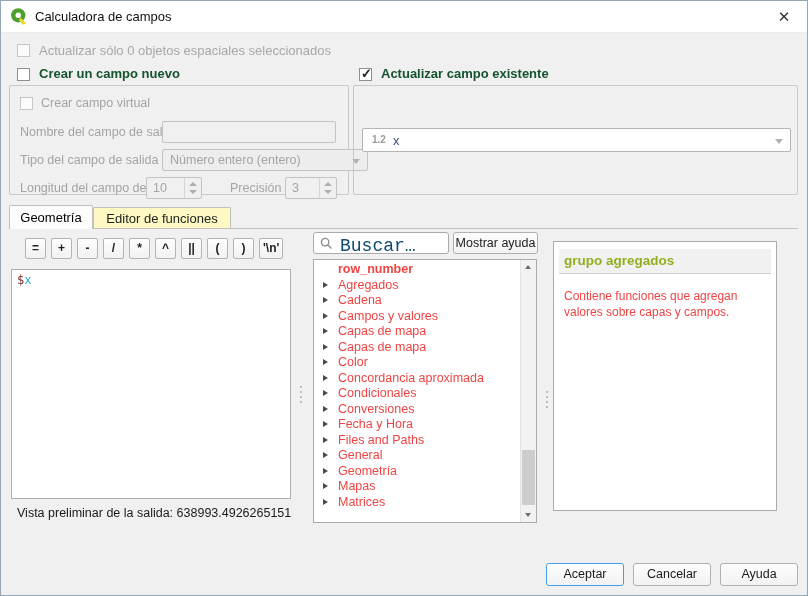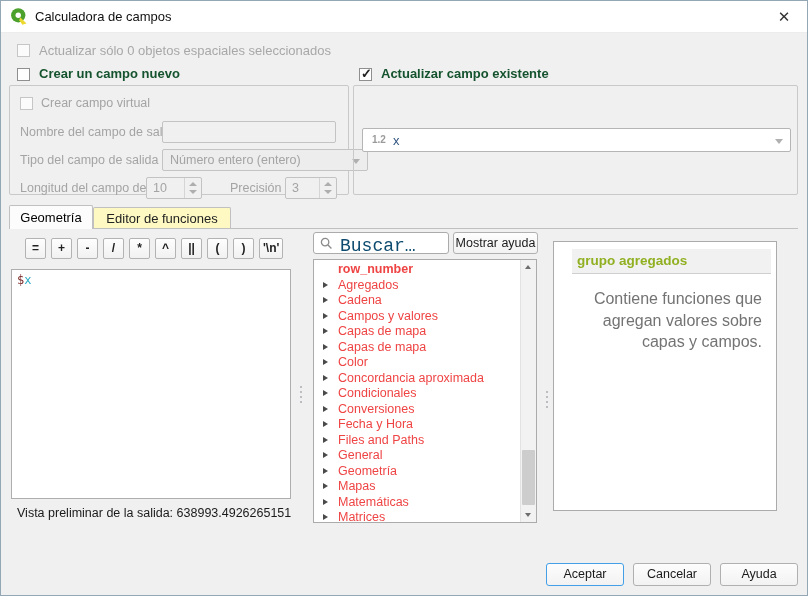--- a/index.html
+++ b/index.html
@@ -71,22 +71,22 @@
   .vscroll{position:absolute;right:0;top:0;bottom:0;width:15px;background:#f2f2f2;border-left:1px solid #e2e2e2;}
   .vscroll .sb-btn{position:absolute;left:0;width:15px;height:15px;}
   .vscroll .sb-up{top:0;}
   .vscroll .sb-dn{bottom:0;}
   .vscroll .sb-up::after{content:"";position:absolute;left:4px;top:5px;border-left:3.5px solid transparent;border-right:3.5px solid transparent;border-bottom:4px solid #6e6e6e;}
   .vscroll .sb-dn::after{content:"";position:absolute;left:4px;top:6px;border-left:3.5px solid transparent;border-right:3.5px solid transparent;border-top:4px solid #6e6e6e;}
   .vscroll .thumb{position:absolute;left:1px;width:13px;top:190px;height:55px;background:#cdcdcd;border-radius:1px;}
 
   
   .help-panel{position:absolute;left:552px;top:240px;width:224px;height:270px;background:#fff;border:1px solid #ababab;box-sizing:border-box;}
-  .help-title{position:absolute;left:5px;right:5px;top:7px;padding:4px 5px 5px 5px;background:#f1f1f1;border-bottom:1px solid #cfcfcf;font-size:13.5px;font-weight:bold;color:#90b021;margin-left:13px;}
-  .help-body{position:absolute;left:10px;right:14px;top:46px;font-size:16px;color:#737373;line-height:1.35;text-align:right;}
+  .help-title{position:absolute;left:5px;right:5px;top:7px;padding:4px 5px 5px 5px;background:#f1f1f1;border-bottom:1px solid #cfcfcf;font-size:13.5px;font-weight:bold;color:#90b021;}
+  .help-body{position:absolute;left:10px;right:14px;top:46px;font-size:12px;color:#ef4444;line-height:1.35;}
 
   
   .splitter{position:absolute;width:4px;display:flex;flex-direction:column;gap:3px;align-items:center;}
   .splitter i{width:2px;height:2px;border-radius:50%;background:#aaadb0;}
 
   
   .ok-btn{left:545px;top:562px;width:78px;height:23px;line-height:21px;border:1px solid #43a0e8;border-radius:3px;}
   .cancel-btn{left:632px;top:562px;width:78px;height:23px;line-height:21px;}
   .ayuda-btn{left:719px;top:562px;width:78px;height:23px;line-height:21px;}
 </style>
@@ -241,24 +241,20 @@
         <div class="fn-row">
           <span class="tri"></span>
           <span class="lbl">Geometría</span>
         </div>
         <div class="fn-row">
           <span class="tri"></span>
           <span class="lbl">Mapas</span>
         </div>
         <div class="fn-row">
           <span class="tri"></span>
-          <span class="lbl">Matemáticas</span>
-        </div>
-        <div class="fn-row">
-          <span class="tri"></span>
           <span class="lbl">Matrices</span>
         </div>
       </div>
     <div class="vscroll">
       <span class="sb-btn sb-up"></span>
       <span class="thumb"></span>
       <span class="sb-btn sb-dn"></span>
     </div>
   </div>
 

